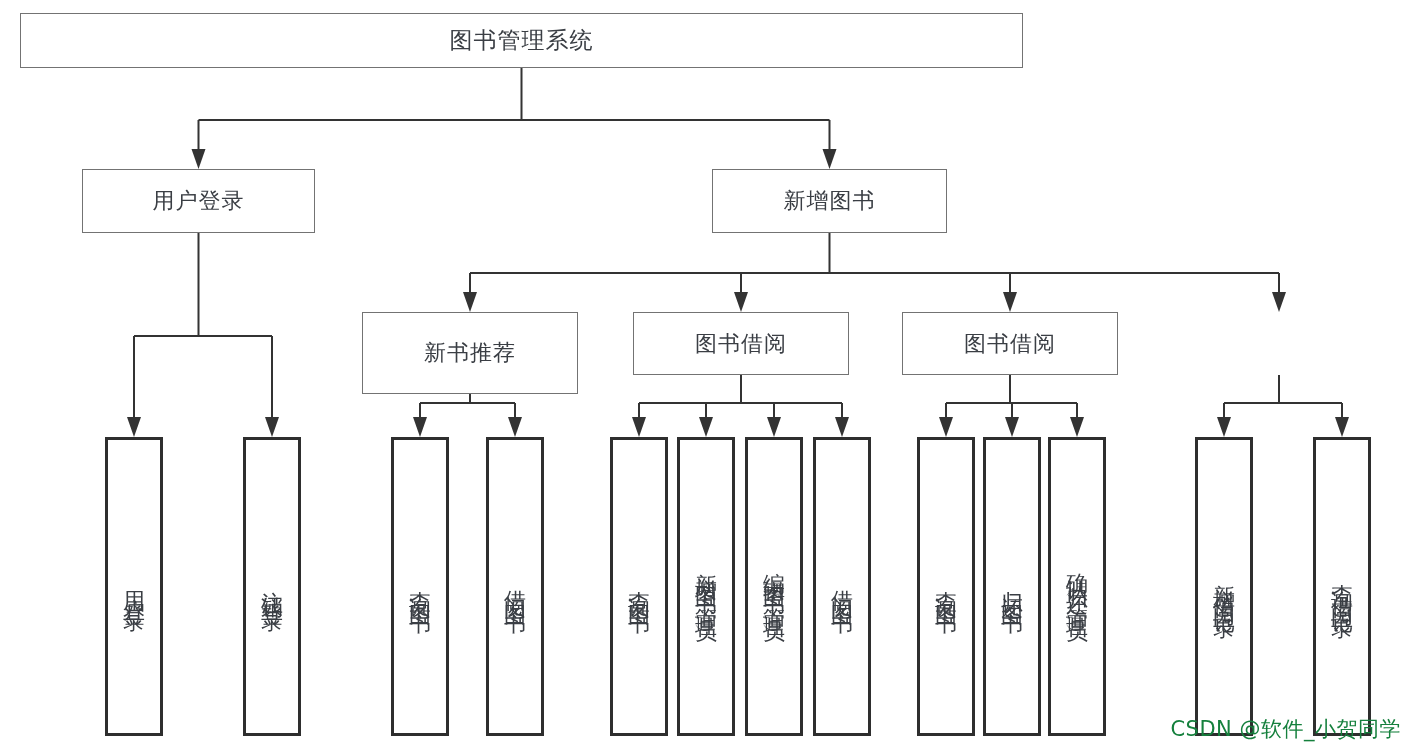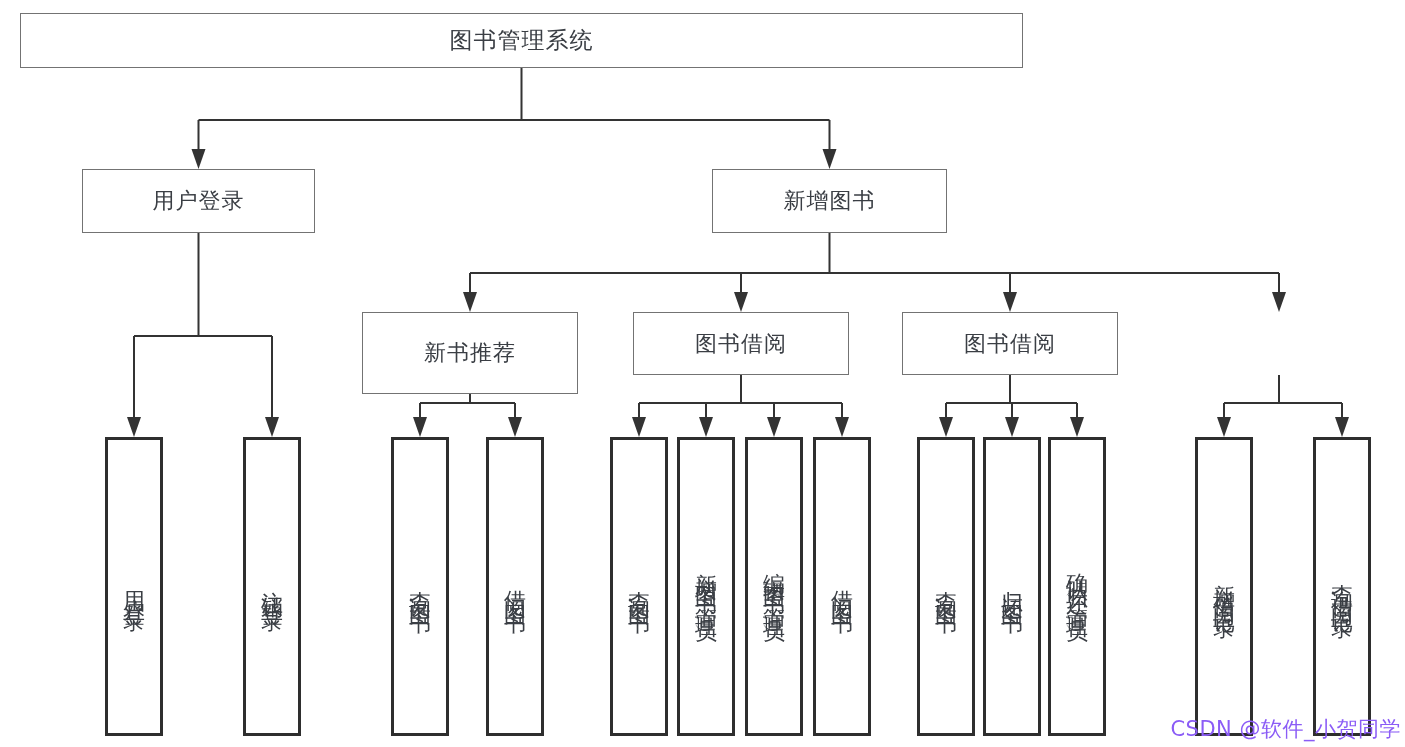--- a/index.html
+++ b/index.html
@@ -69,21 +69,21 @@
     line-height: 1;
     color: #3a3e44;
     white-space: nowrap;
   }
   .watermark {
     position: absolute;
     top: 715px;
     right: 4px;
     font-size: 21px;
     letter-spacing: 0.5px;
-    color: #8b5cf6;
+    color: #15803d;
     white-space: nowrap;
     z-index: 5;
   }
 </style>
 </head>
 <body>
 
 <div class="canvas">
 
   <svg class="connectors" viewBox="0 0 1405 747" xmlns="http://www.w3.org/2000/svg">

